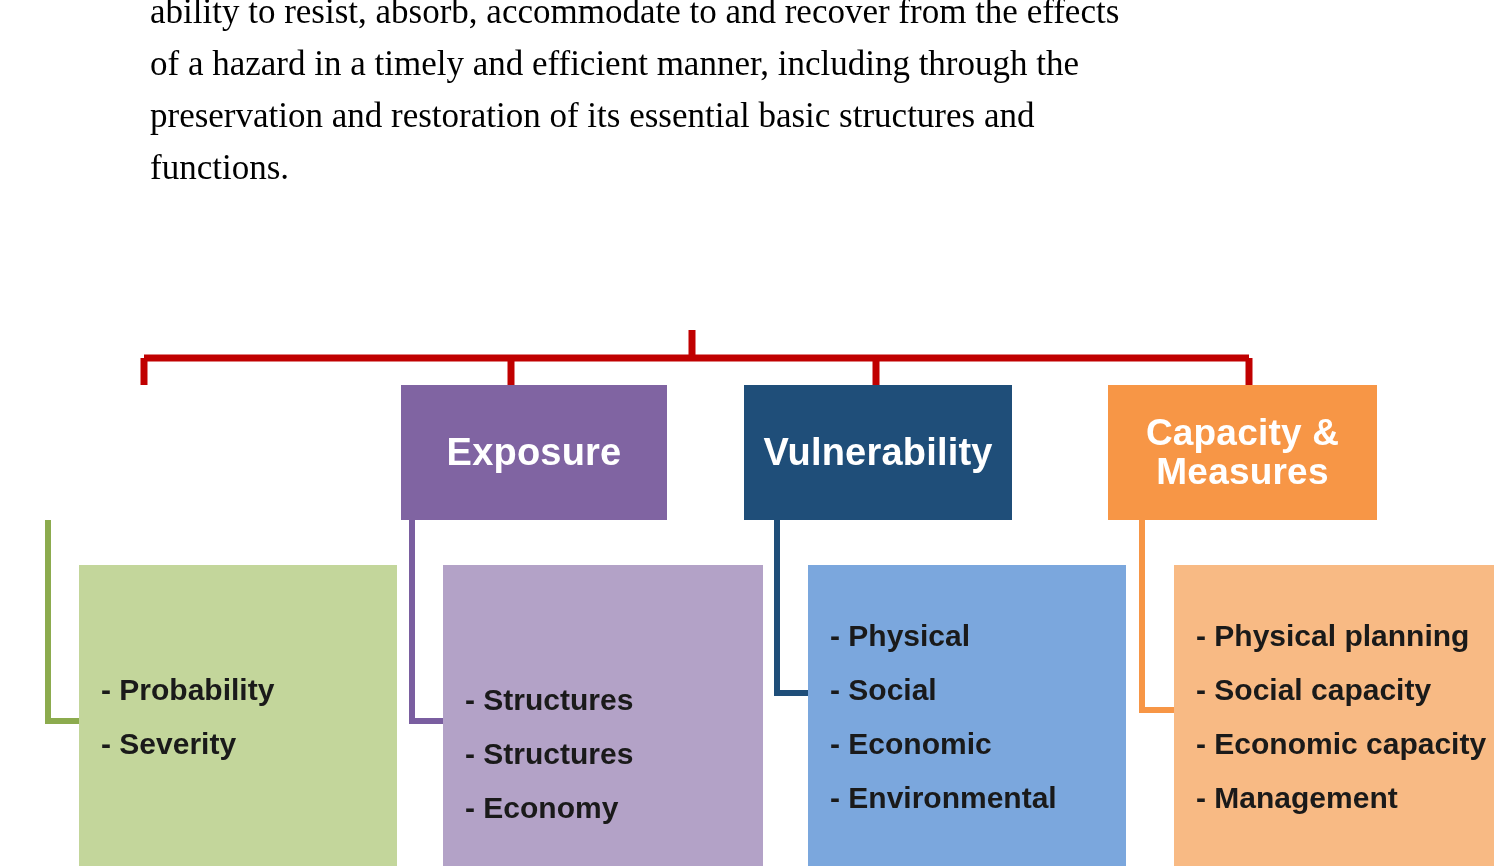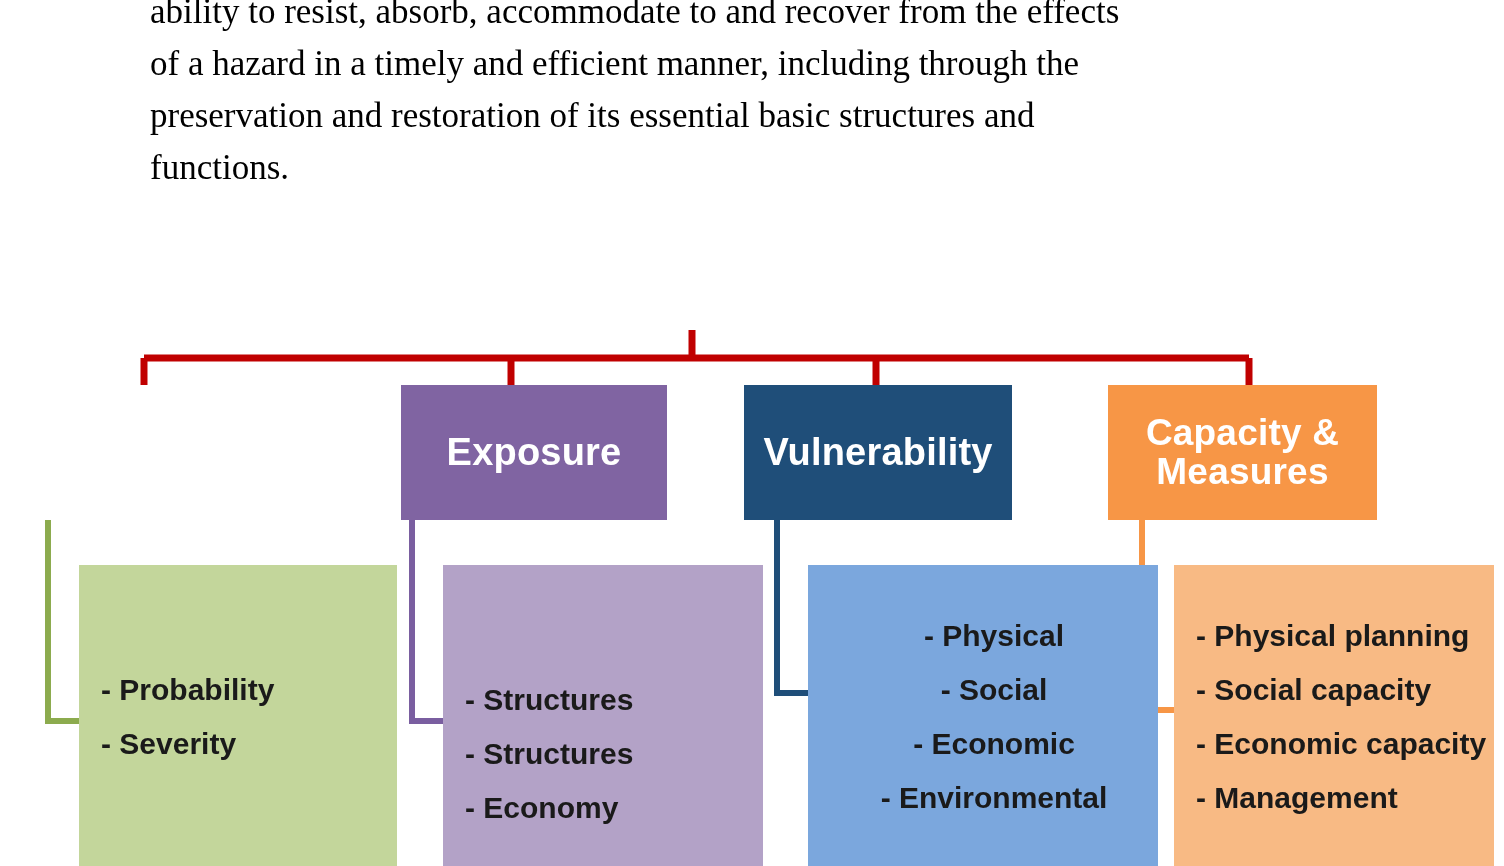--- a/index.html
+++ b/index.html
@@ -83,21 +83,21 @@
     height: 301px;
     color: #1a1a1a;
     font-size: 30px;
     font-weight: bold;
     line-height: 54px;
     padding: 52px 0 0 22px;
     text-align: left;
   }
   #det-hazard   { left: 79px;   width: 318px; background: #c3d69b; padding-top: 98px; }
   #det-exposure { left: 443px;  width: 320px; background: #b3a2c7; padding-top: 108px; }
-  #det-vuln     { left: 808px;  width: 350px; background: #7ba7dd; padding-top: 44px; text-align: center; }
+  #det-vuln     { left: 808px;  width: 318px; background: #7ba7dd; padding-top: 44px; }
   #det-capacity { left: 1174px; width: 320px; background: #f8ba84; padding-top: 44px; }
   .detail-box .line { white-space: nowrap; }
 
   
   #connectors {
     position: absolute;
     left: 0;
     top: 0;
     width: 1504px;
     height: 866px;

